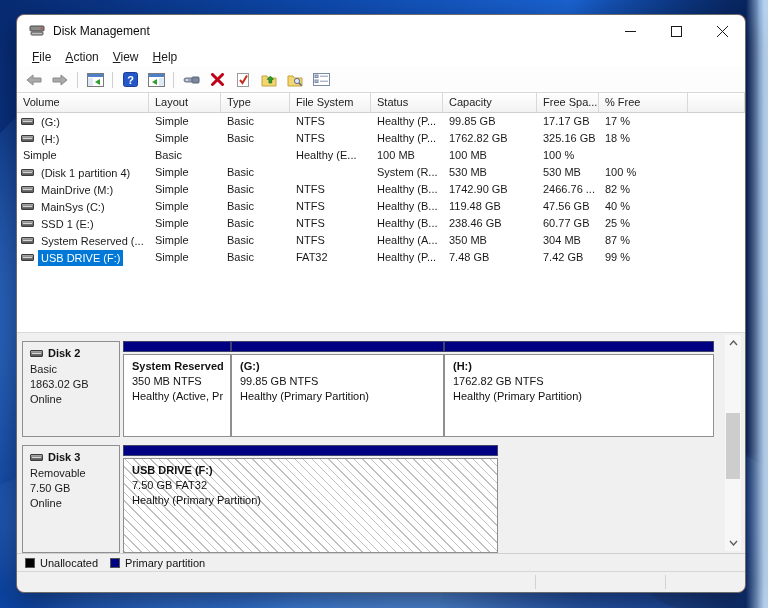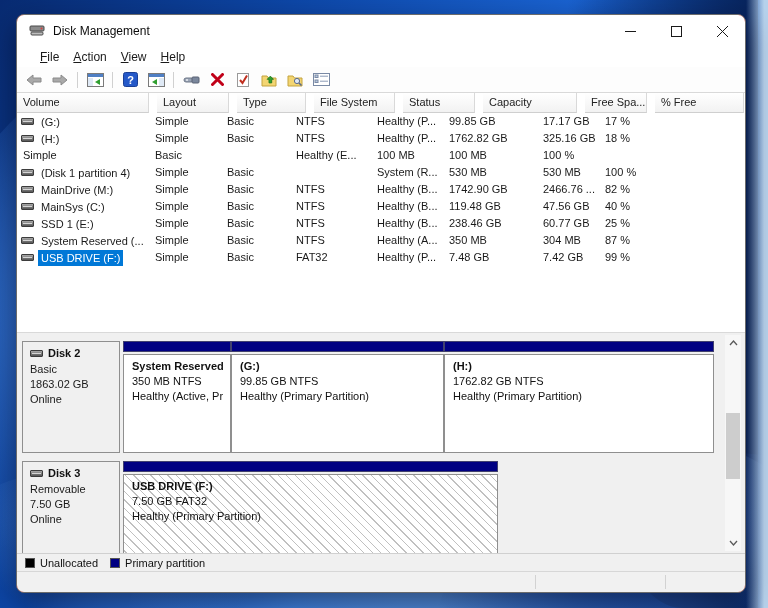--- a/index.html
+++ b/index.html
@@ -31,32 +31,32 @@
     box-shadow: 0 10px 28px rgba(0,0,20,.5);
     display:flex; flex-direction:column;
     font-size:11px; color:#111;
   }
   .titlebar { height:32px; display:flex; align-items:center; padding-left:12px; background:#fff; flex:0 0 auto; }
   .title-text { font-size:12px; margin-left:8px; color:#0b0b0b; }
   .win-controls { margin-left:auto; display:flex; height:100%; }
   .win-btn { width:46px; height:100%; display:flex; align-items:center; justify-content:center; }
   .win-btn svg { display:block; }
 
-  .menubar { height:20px; display:flex; align-items:center; padding-left:16px; background:#fff; flex:0 0 auto; }
+  .menubar { height:20px; display:flex; align-items:center; padding-left:8px; background:#fff; flex:0 0 auto; }
   .menu-item { padding:2px 7px; font-size:12px; color:#1a1a1a; }
   .menu-item::first-letter { text-decoration:underline; }
 
   .toolbar { height:26px; display:flex; align-items:center; padding-left:6px; gap:4px;
              background:#fdfdfd; border-bottom:1px solid #d9d9d9; flex:0 0 auto; }
   .tb-btn { width:22px; height:20px; display:flex; align-items:center; justify-content:center; }
   .tb-sep { width:1px; height:16px; background:#d0d0d0; margin:0 2px; }
 
   
   .listview { flex:0 0 240px; background:#fff; overflow:hidden; border-bottom:1px solid #d9d9d9; }
-  .lv-grid { display:grid; grid-template-columns:132px 72px 69px 81px 72px 94px 62px 89px 1fr;gap:8px; }
+  .lv-grid { display:grid; grid-template-columns:132px 72px 69px 81px 72px 94px 62px 89px 1fr; }
   .lv-head .cell {
     height:20px; line-height:19px; padding-left:6px;
     background:linear-gradient(#ffffff,#f2f2f2); border-right:1px solid #d9d9d9; border-bottom:1px solid #cfcfcf;
     color:#222; font-size:11px; white-space:nowrap; overflow:hidden;
   }
   .lv-row { display:grid; grid-template-columns:132px 72px 69px 81px 72px 94px 62px 89px 1fr; height:17px; }
   .lv-row .cell { line-height:16px; padding-left:6px; white-space:nowrap; overflow:hidden; font-size:11px; color:#1a1a1a; }
   .vol-cell { display:flex; align-items:center; padding-left:4px !important; }
   .drive-ico { flex:0 0 auto; width:13px; height:7px; margin-right:4px;
                background:linear-gradient(#a9a9a9,#555); border:1px solid #3c3c3c; border-radius:1px; position:relative; }
@@ -73,21 +73,21 @@
   .disk-line { font-size:11px; line-height:15px; color:#1a1a1a; }
   .part-strip { display:flex; margin-left:3px; gap:0; }
   .part { display:flex; flex-direction:column; }
   .part-bar { height:11px; background:#000082; border:1px solid #41416e; flex:0 0 auto; }
   .part-body { flex:1 1 auto; margin-top:2px; border:1px solid #8f8f8f; background:#fff; padding:4px 3px 3px 8px; overflow:hidden; }
   .part-body.hatched {
     background-image: repeating-linear-gradient(45deg, rgba(130,130,130,.5) 0 1px, transparent 1px 6px);
   }
   .part-title { font-weight:bold; font-size:11px; line-height:15px; white-space:nowrap; }
   .part-line { font-size:11px; line-height:15px; white-space:nowrap; }
-  .d2 { height:112px; }
+  .d2 { height:96px; }
   .d3 { height:108px; }
 
   
   .vscroll { position:absolute; top:2px; right:4px; width:16px; bottom:2px; background:#f7f7f7; }
   .vs-btn { position:absolute; left:0; width:16px; height:16px; display:flex; align-items:center; justify-content:center; color:#5a5a5a; }
   .vs-up { top:0; } .vs-down { bottom:0; }
   .vs-thumb { position:absolute; left:1px; width:14px; top:78px; height:66px; background:#cdcdcd; }
 
   
   .legendbar { flex:0 0 18px; background:#f0f0f0; border-top:1px solid #d0d0d0; display:flex; align-items:center; padding-left:8px; gap:6px; }

